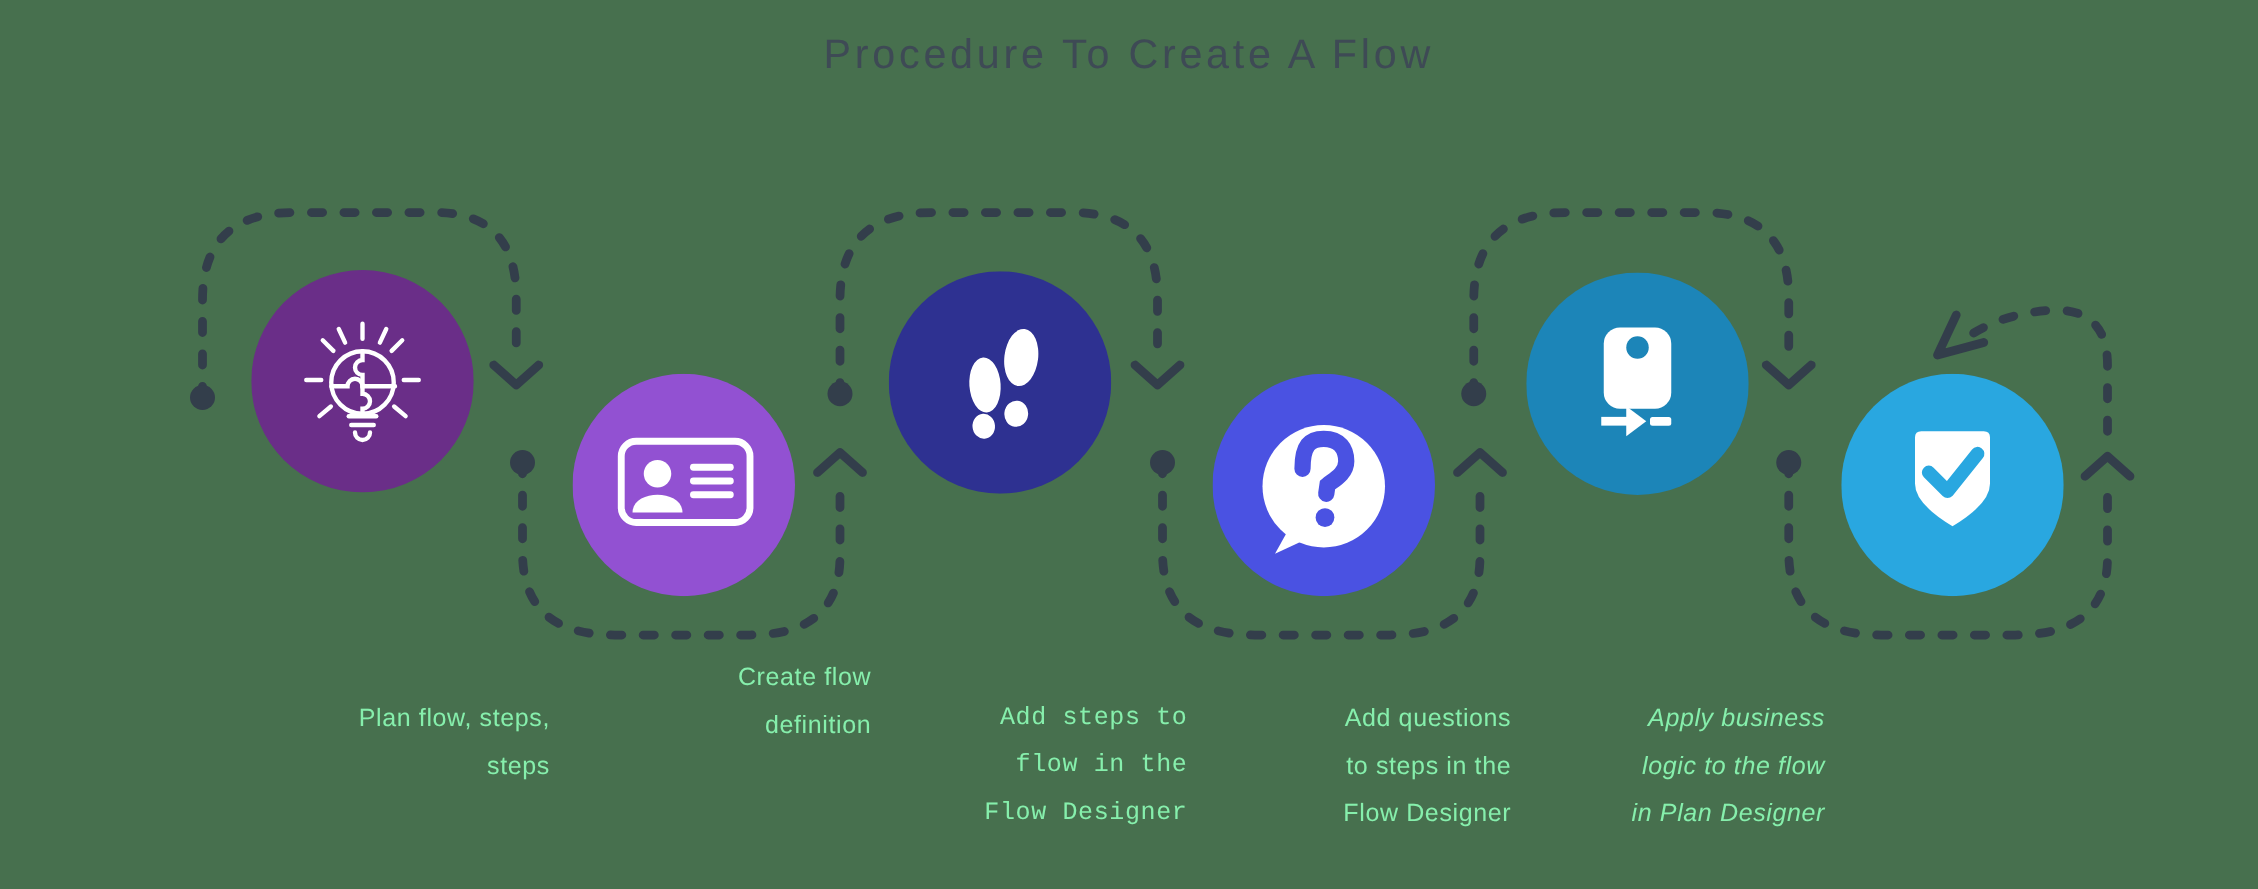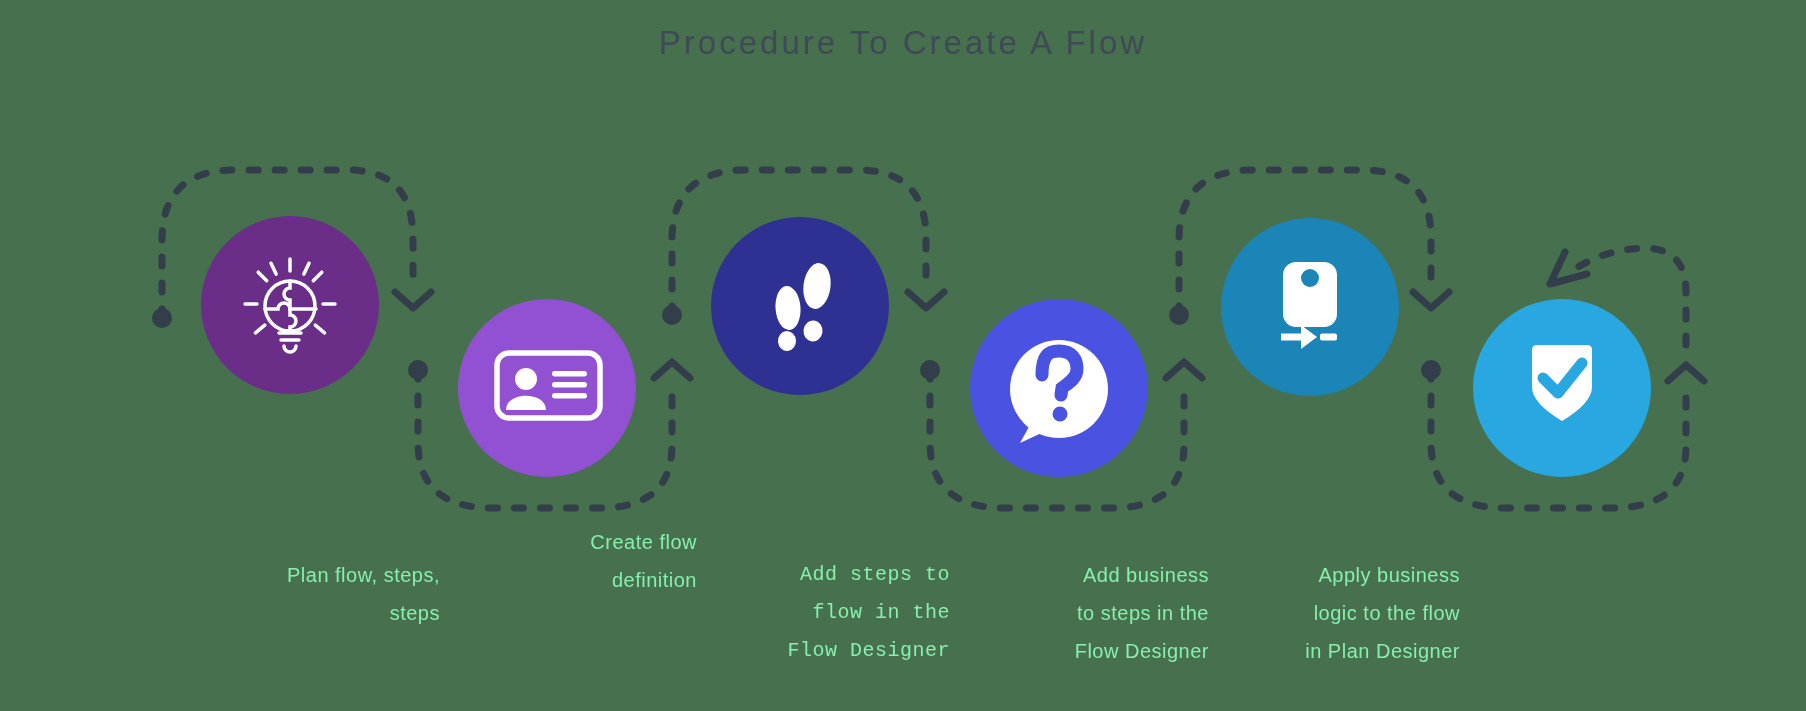--- a/index.html
+++ b/index.html
@@ -178,23 +178,23 @@
   <div class="label" style="left:397px;top:523px;">
     <div>Create flow</div>
     <div>definition</div>
   </div>
   <div class="label" style="left:650px;top:556px;font-family:Liberation Mono, monospace;">
     <div>Add steps to</div>
     <div>flow in the</div>
     <div>Flow Designer</div>
   </div>
   <div class="label" style="left:909px;top:556px;">
-    <div>Add business</div>
+    <div>Add questions</div>
     <div>to steps in the</div>
     <div>Flow Designer</div>
   </div>
-  <div class="label" style="left:1160px;top:556px;">
+  <div class="label" style="left:1160px;top:556px;font-style:italic;">
     <div>Apply business</div>
     <div>logic to the flow</div>
     <div>in Plan Designer</div>
   </div>
 
 </div>
 
 </body></html>

